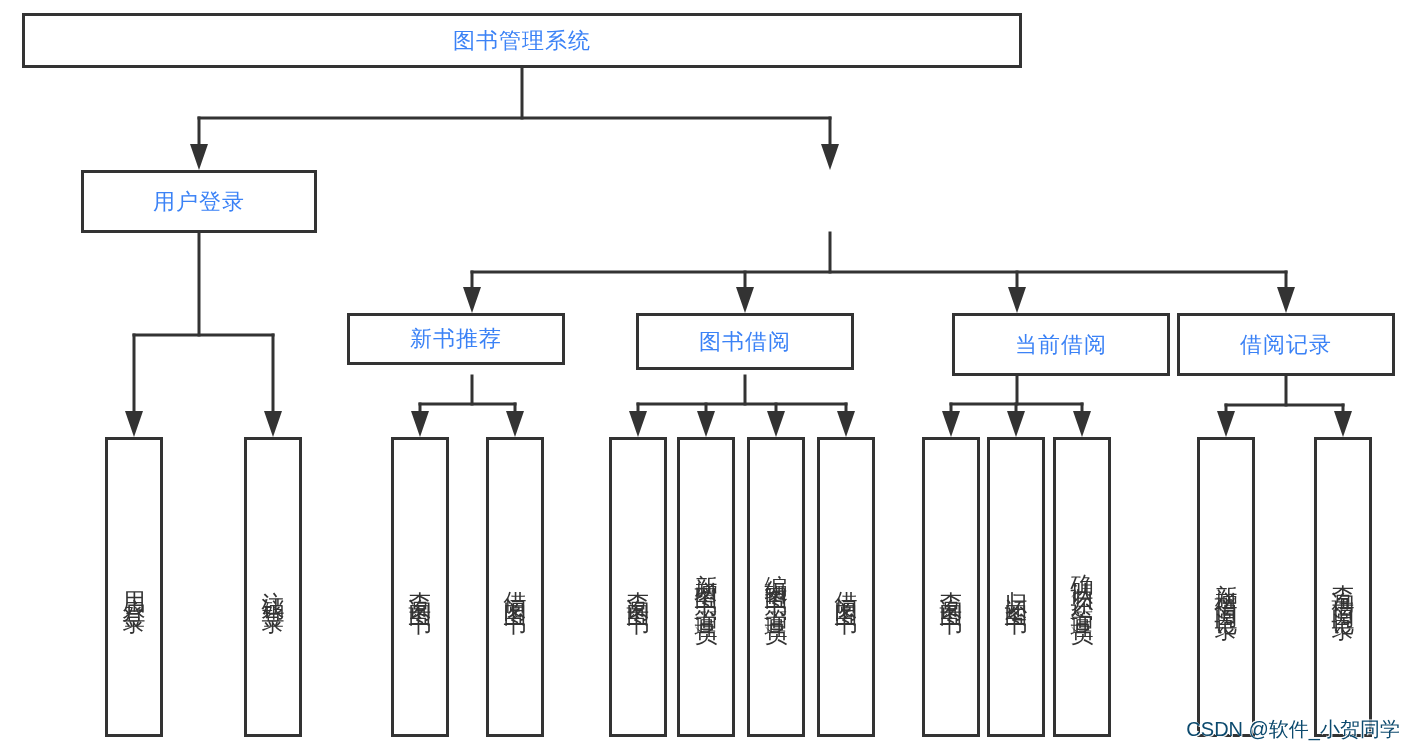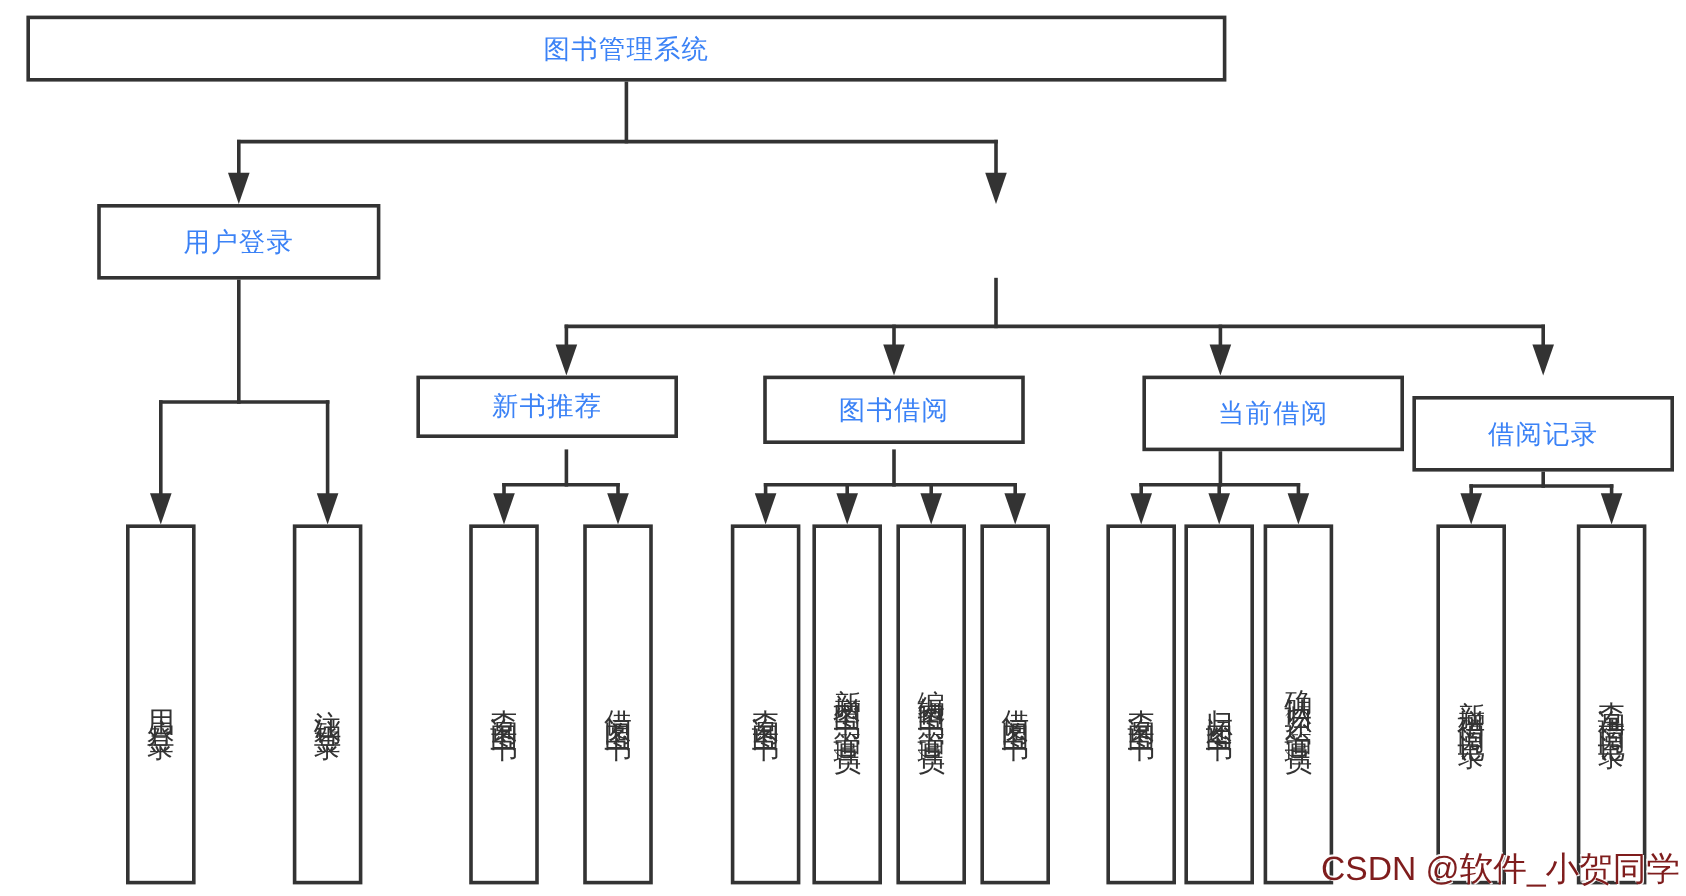--- a/index.html
+++ b/index.html
@@ -49,22 +49,22 @@
     font-size: 23px;
     line-height: 1;
     letter-spacing: 7px;
     color: #333333;
   }
   .watermark {
     position: absolute;
     right: 5px;
     bottom: 4px;
     z-index: 5;
-    font-size: 28px;
-    color: #7f1d1d;
+    font-size: 20px;
+    color: #0c4a6e;
     text-shadow: -1px -1px 0 rgba(255,255,255,0.95), 1px 1px 0 rgba(255,255,255,0.95);
     white-space: nowrap;
   }
 </style>
 </head>
 <body>
 
 <div class="stage">
 
   <svg class="wires" width="1405" height="747" viewBox="0 0 1405 747" fill="none" stroke="#333333" stroke-width="3" stroke-linecap="square">
@@ -153,21 +153,21 @@
 
   <div class="node" style="left:347px; top:313px; width:218px; height:52px;">
     <span class="hlabel">新书推荐</span>
   </div>
   <div class="node" style="left:636px; top:313px; width:218px; height:57px;">
     <span class="hlabel">图书借阅</span>
   </div>
   <div class="node" style="left:908px; top:313px; width:218px; height:63px;margin-left:44px;">
     <span class="hlabel">当前借阅</span>
   </div>
-  <div class="node" style="left:1177px; top:313px; width:218px; height:63px;margin-top:17px;">
+  <div class="node" style="left:1177px; top:313px; width:218px; height:63px;">
     <span class="hlabel">借阅记录</span>
   </div>
 
   <div class="node leaf" style="left:105px;">
     <span class="vlabel">用户登录</span>
   </div>
   <div class="node leaf" style="left:244px;">
     <span class="vlabel">注销登录</span>
   </div>
   <div class="node leaf" style="left:391px;">

